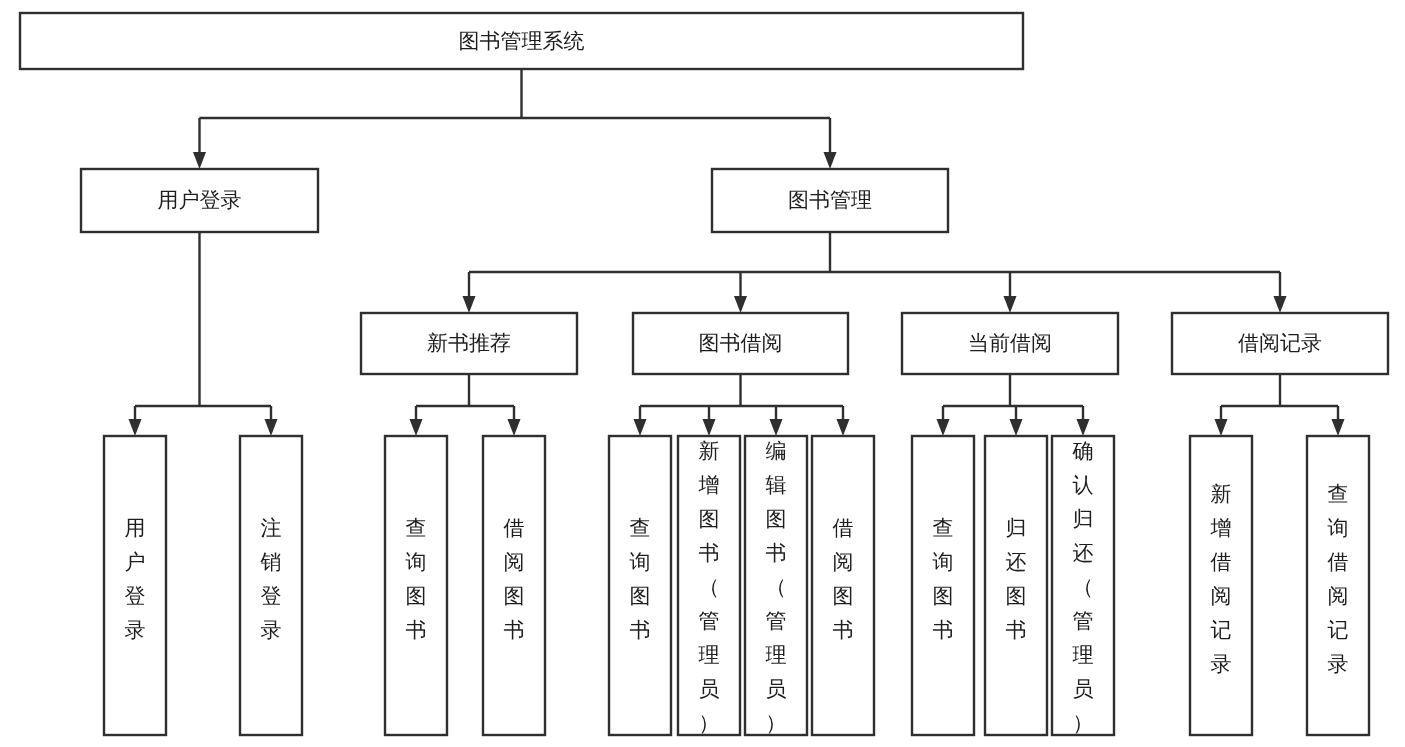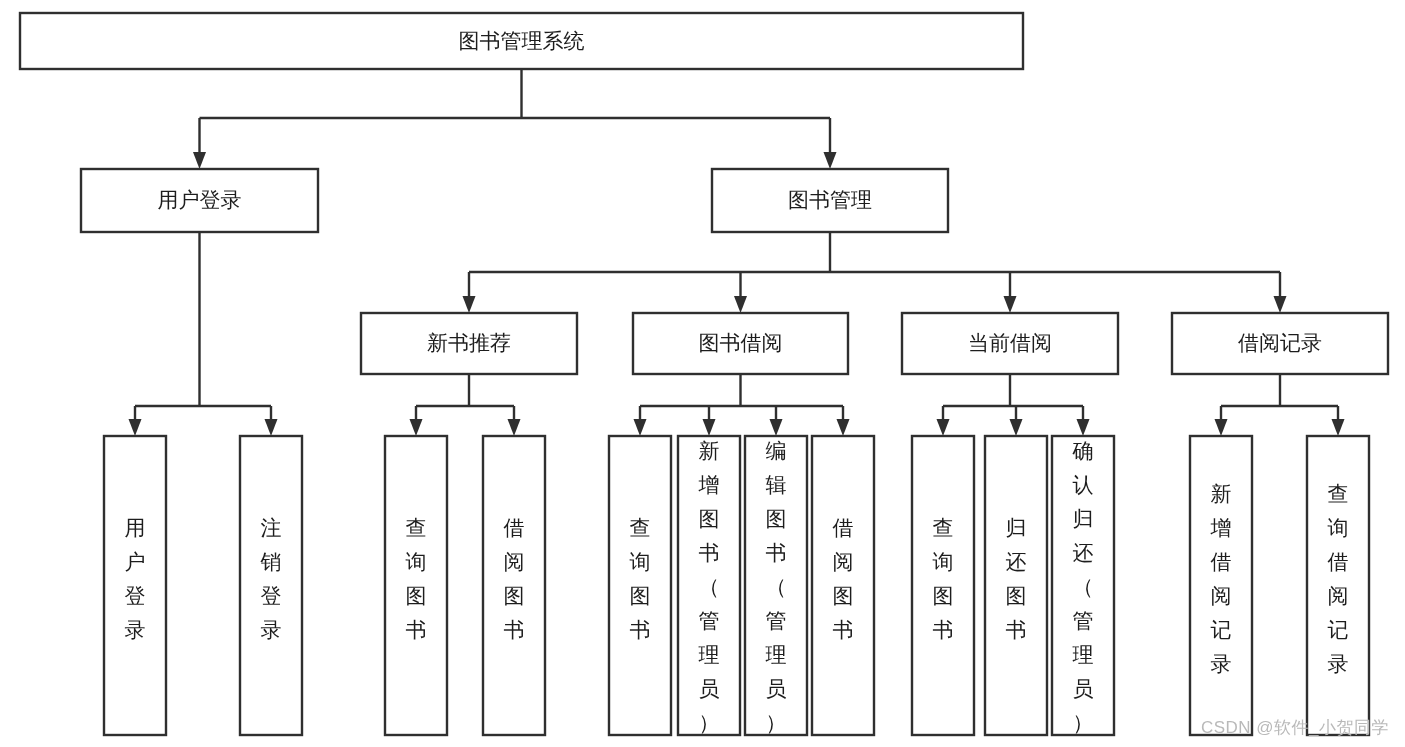--- a/index.html
+++ b/index.html
@@ -219,14 +219,13 @@
         <g>
           <rect class="node-box" x="1190" y="436" width="62" height="299"></rect>
           <text class="node-label-vertical" x="1221" y="500.5"><tspan x="1221" dy="0">新</tspan><tspan x="1221" dy="34">增</tspan><tspan x="1221" dy="34">借</tspan><tspan x="1221" dy="34">阅</tspan><tspan x="1221" dy="34">记</tspan><tspan x="1221" dy="34">录</tspan></text>
         </g>
         <g>
           <rect class="node-box" x="1307" y="436" width="62" height="299"></rect>
           <text class="node-label-vertical" x="1338" y="500.5"><tspan x="1338" dy="0">查</tspan><tspan x="1338" dy="34">询</tspan><tspan x="1338" dy="34">借</tspan><tspan x="1338" dy="34">阅</tspan><tspan x="1338" dy="34">记</tspan><tspan x="1338" dy="34">录</tspan></text>
         </g>
       </g>
   </svg>
-  <div class="watermark">CSDN @软件_小贺同学</div>
 </div>
 
 </body></html>

